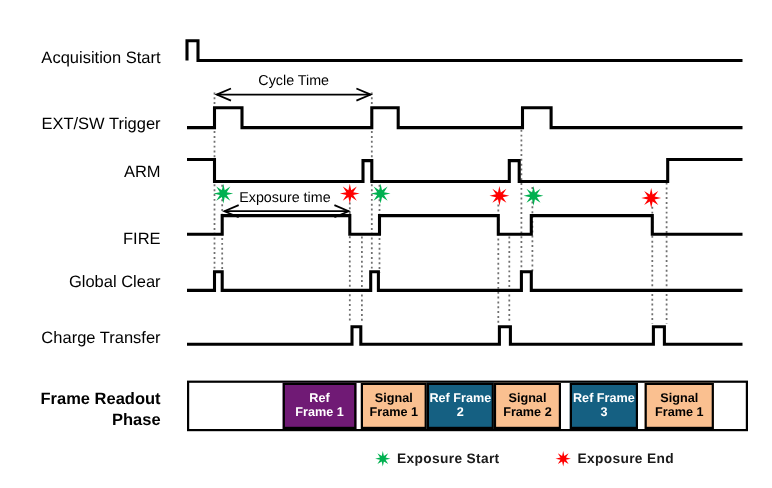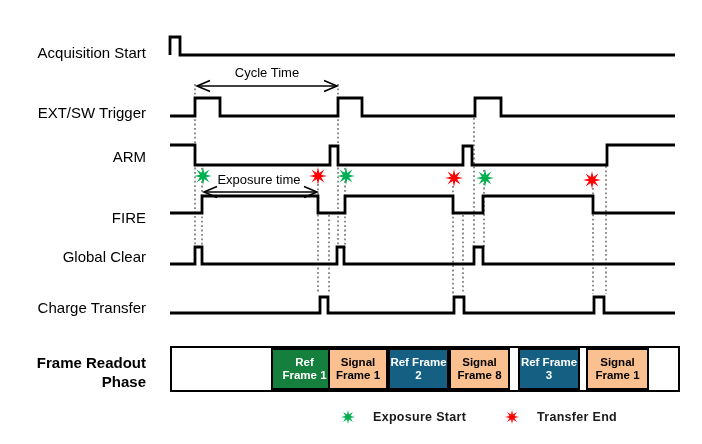--- a/index.html
+++ b/index.html
@@ -10,21 +10,21 @@
              font-size:15px;color:#000;line-height:20px;white-space:nowrap;}
   #frame-label{position:absolute;right:556px;top:353px;width:200px;text-align:right;
                font-weight:bold;font-size:15px;line-height:19px;color:#000;}
   #frame-box{position:absolute;left:170px;top:346px;width:510px;height:46px;
              border:2px solid #000;box-sizing:border-box;background:#fff;}
   .frame-seg{position:absolute;top:0;bottom:0;box-sizing:border-box;
              display:flex;flex-direction:column;align-items:center;justify-content:center;
              font-weight:bold;font-size:11.5px;line-height:13.5px;text-align:center;white-space:nowrap;}
   .frame-seg.colored{border:2px solid #000;}
   #legend{position:absolute;left:0;top:408px;width:702px;height:22px;}
-  .legend-item{position:absolute;display:flex;align-items:center;gap:17px;height:18px;}
+  .legend-item{position:absolute;display:flex;align-items:center;gap:5px;height:18px;}
   .legend-item span{font-weight:bold;font-size:12.5px;color:#1a1a1a;letter-spacing:0.3px;}
   svg text{font-family:"Liberation Sans",sans-serif;font-size:13px;fill:#000;}
 </style>
 </head>
 <body>
 
 <div id="stage">
   <svg id="wave-svg" width="702" height="444" viewBox="0 0 702 444">
       <line x1="195" y1="84" x2="195" y2="246" stroke="#707070" stroke-width="1.6" stroke-dasharray="1.8 2.6"></line>
       <line x1="202" y1="168" x2="202" y2="246" stroke="#707070" stroke-width="1.6" stroke-dasharray="1.8 2.6"></line>
@@ -72,35 +72,35 @@
       <div class="row-label" style="top: 247px;">Global Clear</div>
       <div class="row-label" style="top: 298px;">Charge Transfer</div>
     </div>
 
   <div id="frame-label">
     <div>Frame Readout</div>
     <div>Phase</div>
   </div>
 
   <div id="frame-box">
-      <div class="frame-seg colored" style="left: 99px; width: 67px; background: #15803d; color: rgb(255, 255, 255);">
+      <div class="frame-seg colored" style="left: 85px; width: 67px; background: #701a75; color: rgb(255, 255, 255);">
         <div>Ref</div>
         <div>Frame 1</div>
       </div>
       <div class="frame-seg colored" style="left: 156px; width: 60px; background: rgb(250, 192, 144); color: rgb(0, 0, 0);">
         <div>Signal</div>
         <div>Frame 1</div>
       </div>
       <div class="frame-seg colored" style="left: 216px; width: 61px; background: rgb(21, 96, 130); color: rgb(255, 255, 255);">
         <div>Ref Frame</div>
         <div>2</div>
       </div>
       <div class="frame-seg colored" style="left: 277px; width: 61px; background: rgb(250, 192, 144); color: rgb(0, 0, 0);">
         <div>Signal</div>
-        <div>Frame 8</div>
+        <div>Frame 2</div>
       </div>
       <div class="frame-seg colored" style="left: 346px; width: 62px; background: rgb(21, 96, 130); color: rgb(255, 255, 255);">
         <div>Ref Frame</div>
         <div>3</div>
       </div>
       <div class="frame-seg colored" style="left: 414px; width: 63px; background: rgb(250, 192, 144); color: rgb(0, 0, 0);">
         <div>Signal</div>
         <div>Frame 1</div>
       </div>
     </div>
@@ -109,16 +109,16 @@
       <div class="legend-item" style="left: 340px;">
         <svg width="16" height="16">
           <polygon points="8.0,1.0 9.0,5.5 12.9,3.1 10.5,7.0 15.0,8.0 10.5,9.0 12.9,12.9 9.0,10.5 8.0,15.0 7.0,10.5 3.1,12.9 5.5,9.0 1.0,8.0 5.5,7.0 3.1,3.1 7.0,5.5" fill="#00B050"></polygon>
         </svg>
         <span>Exposure Start</span>
       </div>
       <div class="legend-item" style="left: 504px;">
         <svg width="16" height="16">
           <polygon points="8.0,1.0 9.0,5.5 12.9,3.1 10.5,7.0 15.0,8.0 10.5,9.0 12.9,12.9 9.0,10.5 8.0,15.0 7.0,10.5 3.1,12.9 5.5,9.0 1.0,8.0 5.5,7.0 3.1,3.1 7.0,5.5" fill="#FF0000"></polygon>
         </svg>
-        <span>Transfer End</span>
+        <span>Exposure End</span>
       </div>
     </div>
 </div>
 
 </body></html>

